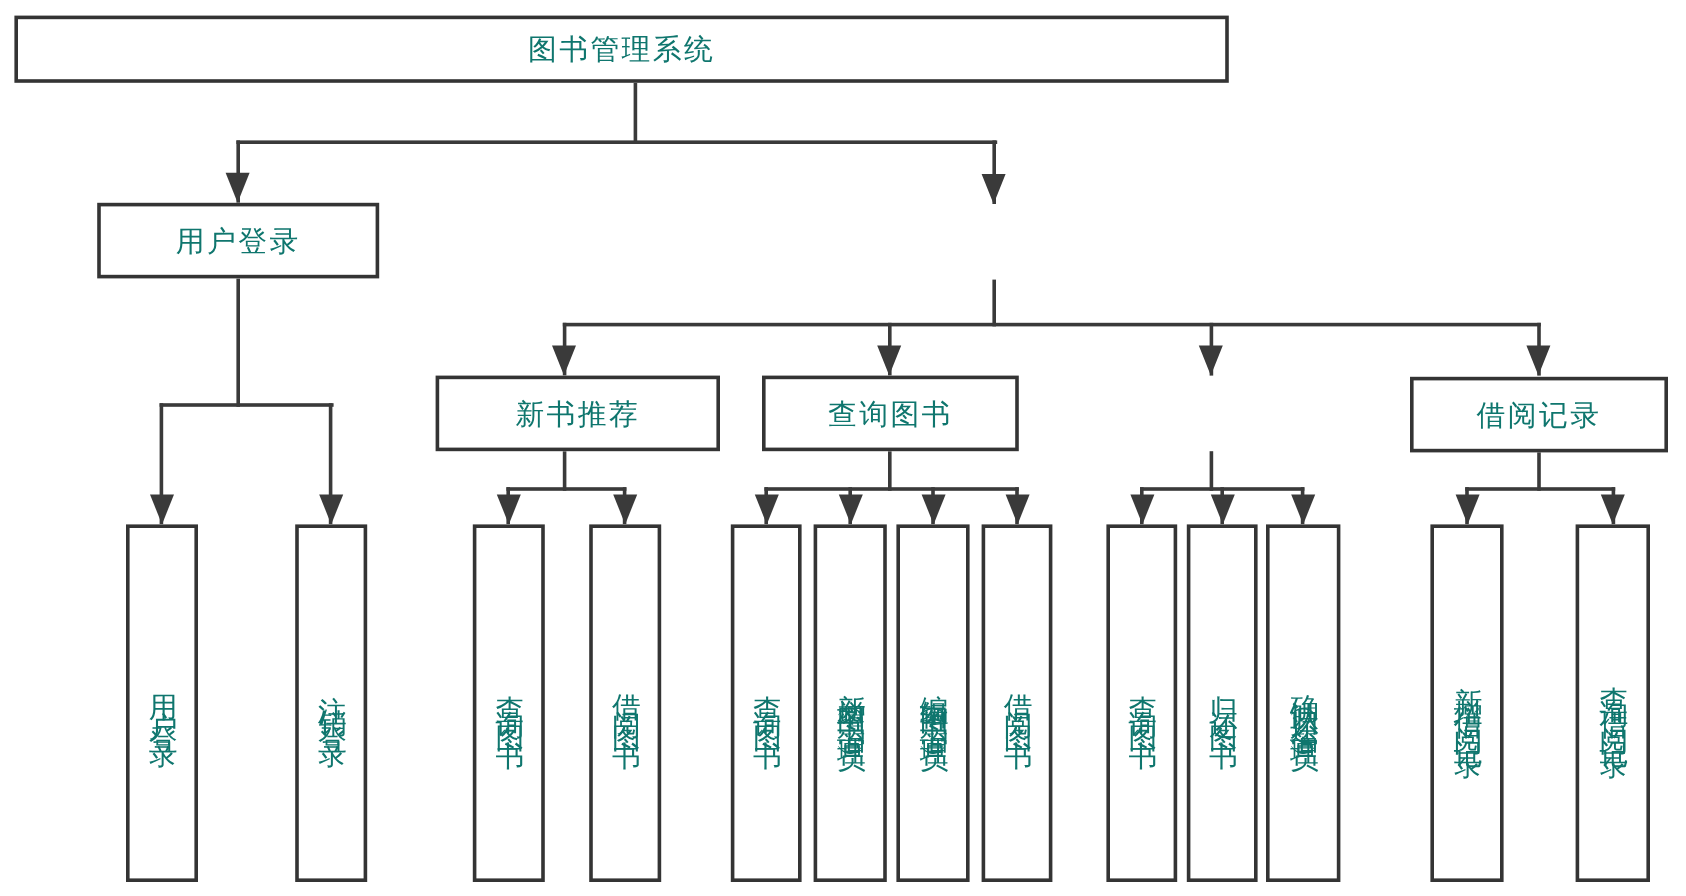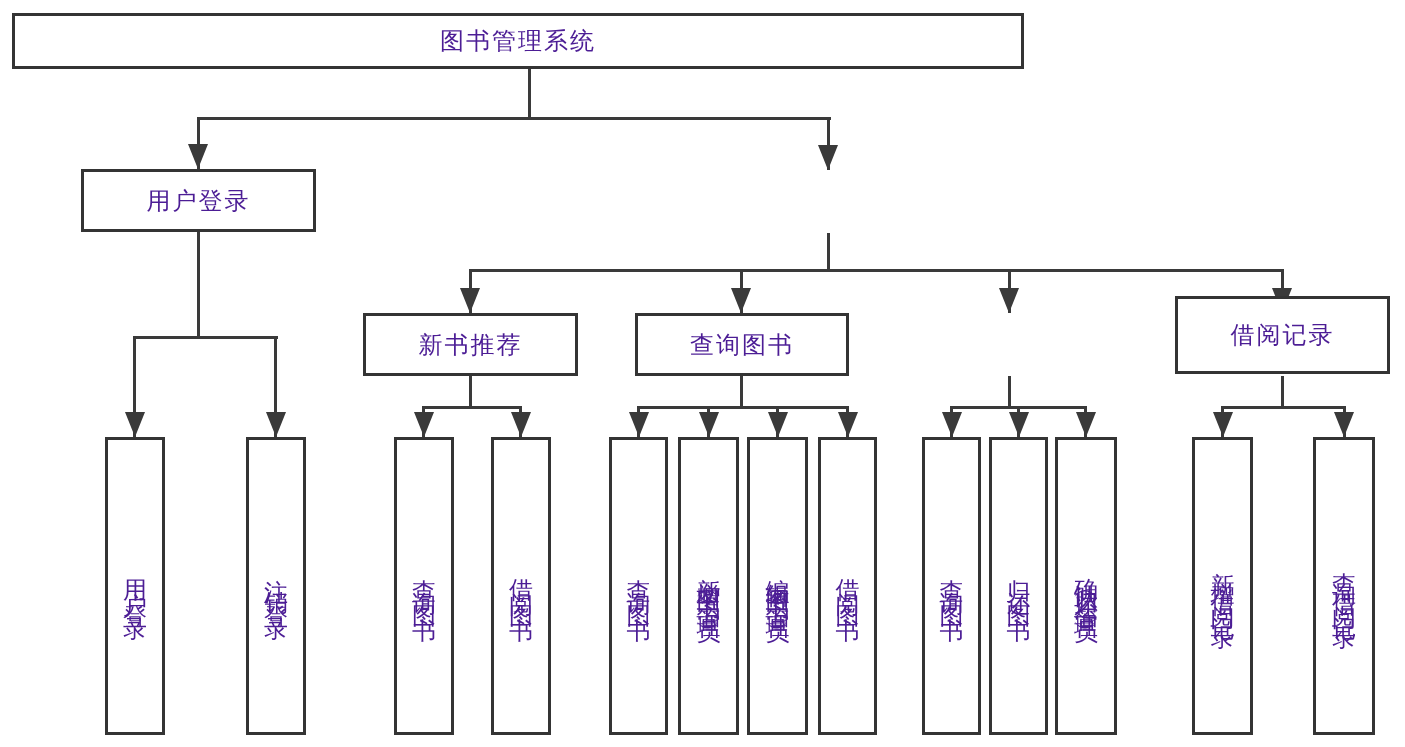--- a/index.html
+++ b/index.html
@@ -9,21 +9,21 @@
     background:#ffffff;
     font-family:"Liberation Sans","DejaVu Sans",sans-serif;
     overflow:hidden;
   }
   .node{
     position:absolute;
     box-sizing:border-box;
     background:#ffffff;
     border:3px solid #343434;
     display:flex;align-items:center;justify-content:center;
-    color:#4c1d95;
+    color:#0f766e;
     z-index:2;
   }
   .node.h{font-size:24px;letter-spacing:2px;white-space:nowrap;}
   .node.v{
     writing-mode:vertical-rl;
     text-orientation:mixed;
     font-size:24px;
     line-height:1;
   }
   .v-short{letter-spacing:13px;}
@@ -113,30 +113,30 @@
 
   <div class="node h" style="left:12px;top:13px;width:1012px;height:56px;">
     <span>图书管理系统</span>
   </div>
 
   <div class="node h" style="left:81px;top:169px;width:235px;height:63px;">
     <span>用户登录</span>
   </div>
 
 
-  <div class="node h" style="left:363px;top:313px;width:215px;height:63px;justify-content:center;">
+  <div class="node h" style="left:363px;top:313px;width:237px;height:63px;justify-content:center;">
     <span>新书推荐</span>
   </div>
 
   <div class="node h" style="left:635px;top:313px;width:214px;height:63px;">
     <span>查询图书</span>
   </div>
 
 
-  <div class="node h" style="left:1175px;top:296px;width:215px;height:78px;text-align:center;">
+  <div class="node h" style="left:1175px;top:314px;width:215px;height:63px;text-align:center;">
     <span>借阅记录</span>
   </div>
 
   <div class="node v v-short" style="left:105px;top:437px;width:60px;height:298px;">
     <span>用户登录</span>
   </div>
 
   <div class="node v v-short" style="left:246px;top:437px;width:60px;height:298px;">
     <span>注销登录</span>
   </div>

